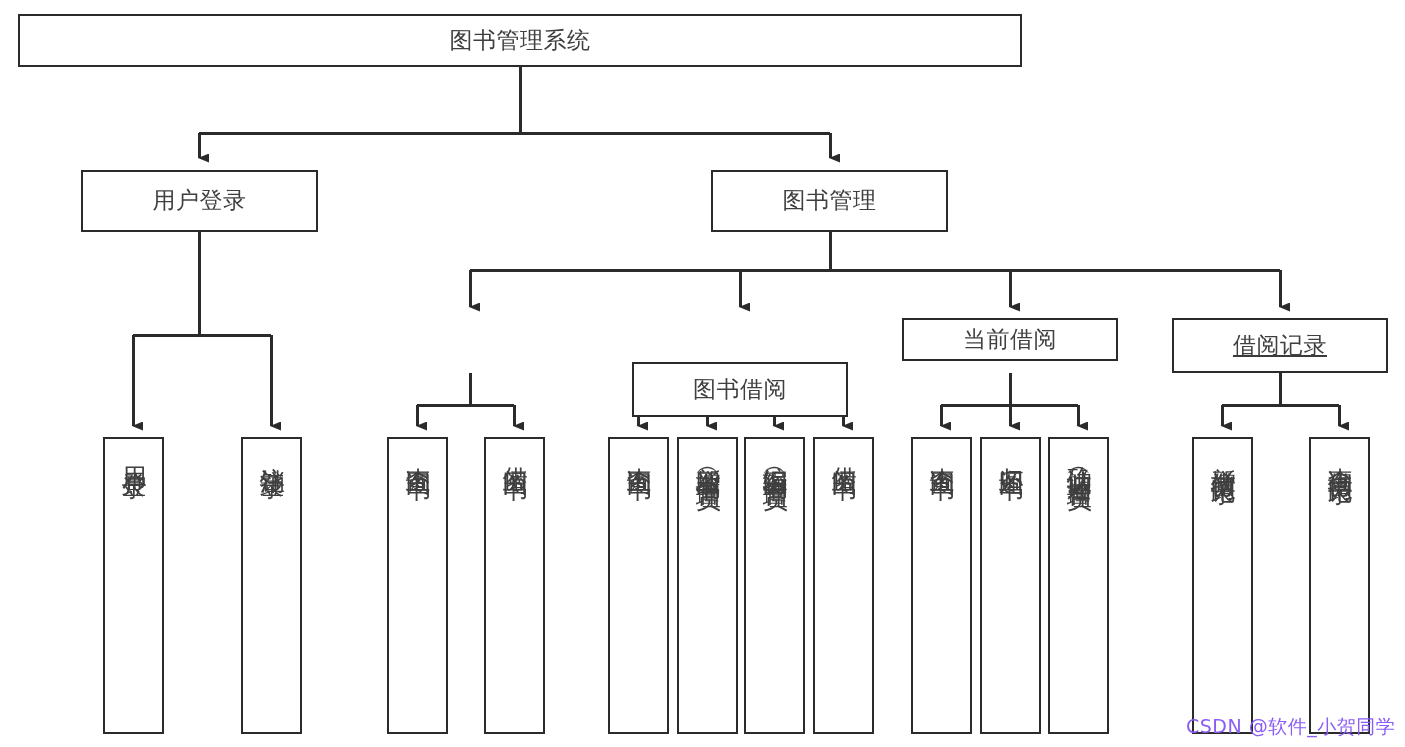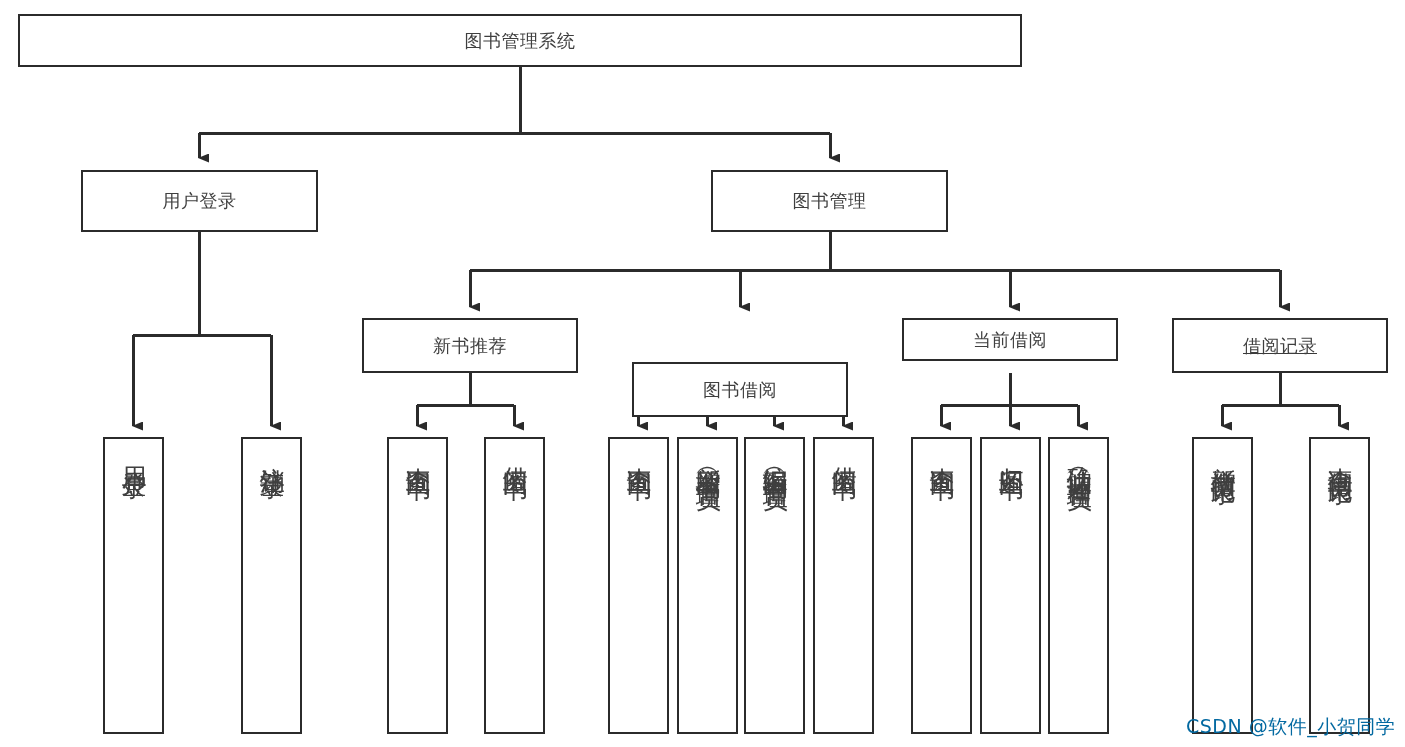--- a/index.html
+++ b/index.html
@@ -37,41 +37,41 @@
     justify-content: center;
     color: #3a3a3a;
   }
   .node .node-label {
     display: block;
     text-align: center;
     white-space: pre;
     color: #3f3f3f;
   }
   .node.horizontal .node-label {
-    font-size: 18px;
+    font-size: 23px;
     line-height: 1.2;
     letter-spacing: 0.5px;
   }
   .node.vertical {
     align-items: flex-start;
     padding-top: 8px;
   }
   .node.vertical .node-label {
     writing-mode: vertical-rl;
     text-orientation: upright;
     font-size: 25px;
     line-height: 1.05;
     letter-spacing: 3px;
   }
   .watermark {
     position: absolute;
     left: 1186px;
     top: 714px;
     font-size: 19px;
-    color: #0369a1;
+    color: #8b5cf6;
     white-space: pre;
     letter-spacing: 0.5px;
   }
 </style>
 </head>
 <body>
 
 <div id="diagram-root">
 
   <svg class="edges" viewBox="0 0 1405 747">
@@ -129,23 +129,20 @@
     <span class="node-label">图书管理系统</span>
   </div>
 
   <div class="node horizontal" style="left:81px; top:170px; width:237px; height:62px;">
     <span class="node-label">用户登录</span>
   </div>
   <div class="node horizontal" style="left:711px; top:170px; width:237px; height:62px;">
     <span class="node-label">图书管理</span>
   </div>
 
-  <div class="node horizontal" style="left:362px; top:318px; width:216px; height:55px;">
-    <span class="node-label">新书推荐</span>
-  </div>
   <div class="node horizontal" style="left:632px; top:318px; width:216px; height:55px;margin-top:44px;">
     <span class="node-label">图书借阅</span>
   </div>
   <div class="node horizontal" style="left:902px; top:318px; width:216px; height:43px;">
     <span class="node-label">当前借阅</span>
   </div>
   <div class="node horizontal" style="left:1172px; top:318px; width:216px; height:55px;text-decoration:underline;">
     <span class="node-label">借阅记录</span>
   </div>
 

